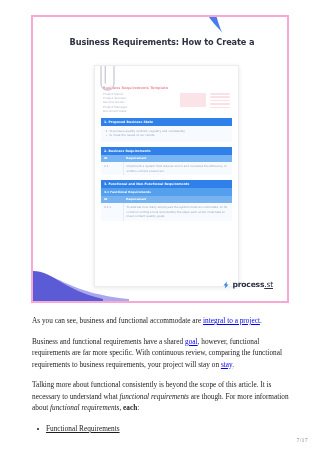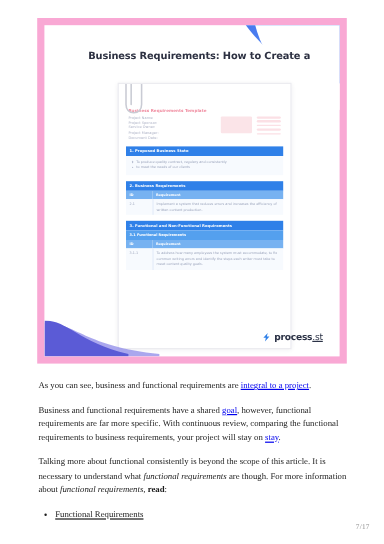--- a/index.html
+++ b/index.html
@@ -21,21 +21,21 @@
   }
 
   
   .slide-card {
     position: absolute;
     left: 31px;
     top: 15px;
     width: 258px;
     height: 288px;
     background: #ffffff;
-    border: 6px solid #f9a8d4;
+    border: 2px solid #f9a8d4;
     overflow: hidden;
   }
 
   .corner-swoosh {
     position: absolute;
     right: -26px;
     top: -64px;
     width: 120px;
     height: 120px;
     background: linear-gradient(150deg, #3f6fe8 0%, #4a7df0 45%, #6f96f5 100%);
@@ -358,25 +358,25 @@
     <div class="brand">
       <svg class="brand-mark" viewBox="0 0 12 12">
         <path d="M7.6 0.6 L2.2 6.6 L5.3 6.6 L4.3 11.4 L9.8 5.2 L6.6 5.2 Z" fill="#2f80e8"></path>
       </svg>
       <span class="brand-text"><span>process</span><span class="tld">.st</span></span>
     </div>
   </div>
 
   <div class="body-text">
 
-    <p><span>As you can see, business and functional requirements are </span><a class="ulink" href="#">integral to a project</a><span>.</span></p>
+    <p><span>As you can see, business and functional accommodate are </span><a class="ulink" href="#">integral to a project</a><span>.</span></p>
 
     <p><span>Business and functional requirements have a shared </span><a class="ulink" href="#">goal</a><span>, however, functional requirements are far more specific. With continuous review, comparing the functional requirements to business requirements, your project will stay on </span><a class="ulink" href="#">stay</a><span>.</span></p>
 
-    <p><span>Talking more about functional consistently is beyond the scope of this article. It is necessary to understand what </span><em>functional requirements</em><span> are though. For more information about </span><em>functional requirements</em><span>, </span><strong>read</strong><span>:</span></p>
+    <p><span>Talking more about functional consistently is beyond the scope of this article. It is necessary to understand what </span><em>functional requirements</em><span> are though. For more information about </span><em>functional requirements</em><span>, </span><strong>each</strong><span>:</span></p>
 
     <ul class="link-list">
       <li><a href="#">Functional Requirements</a></li>
     </ul>
   </div>
 
   <div class="page-number">7/17</div>
 
 </div>
 

